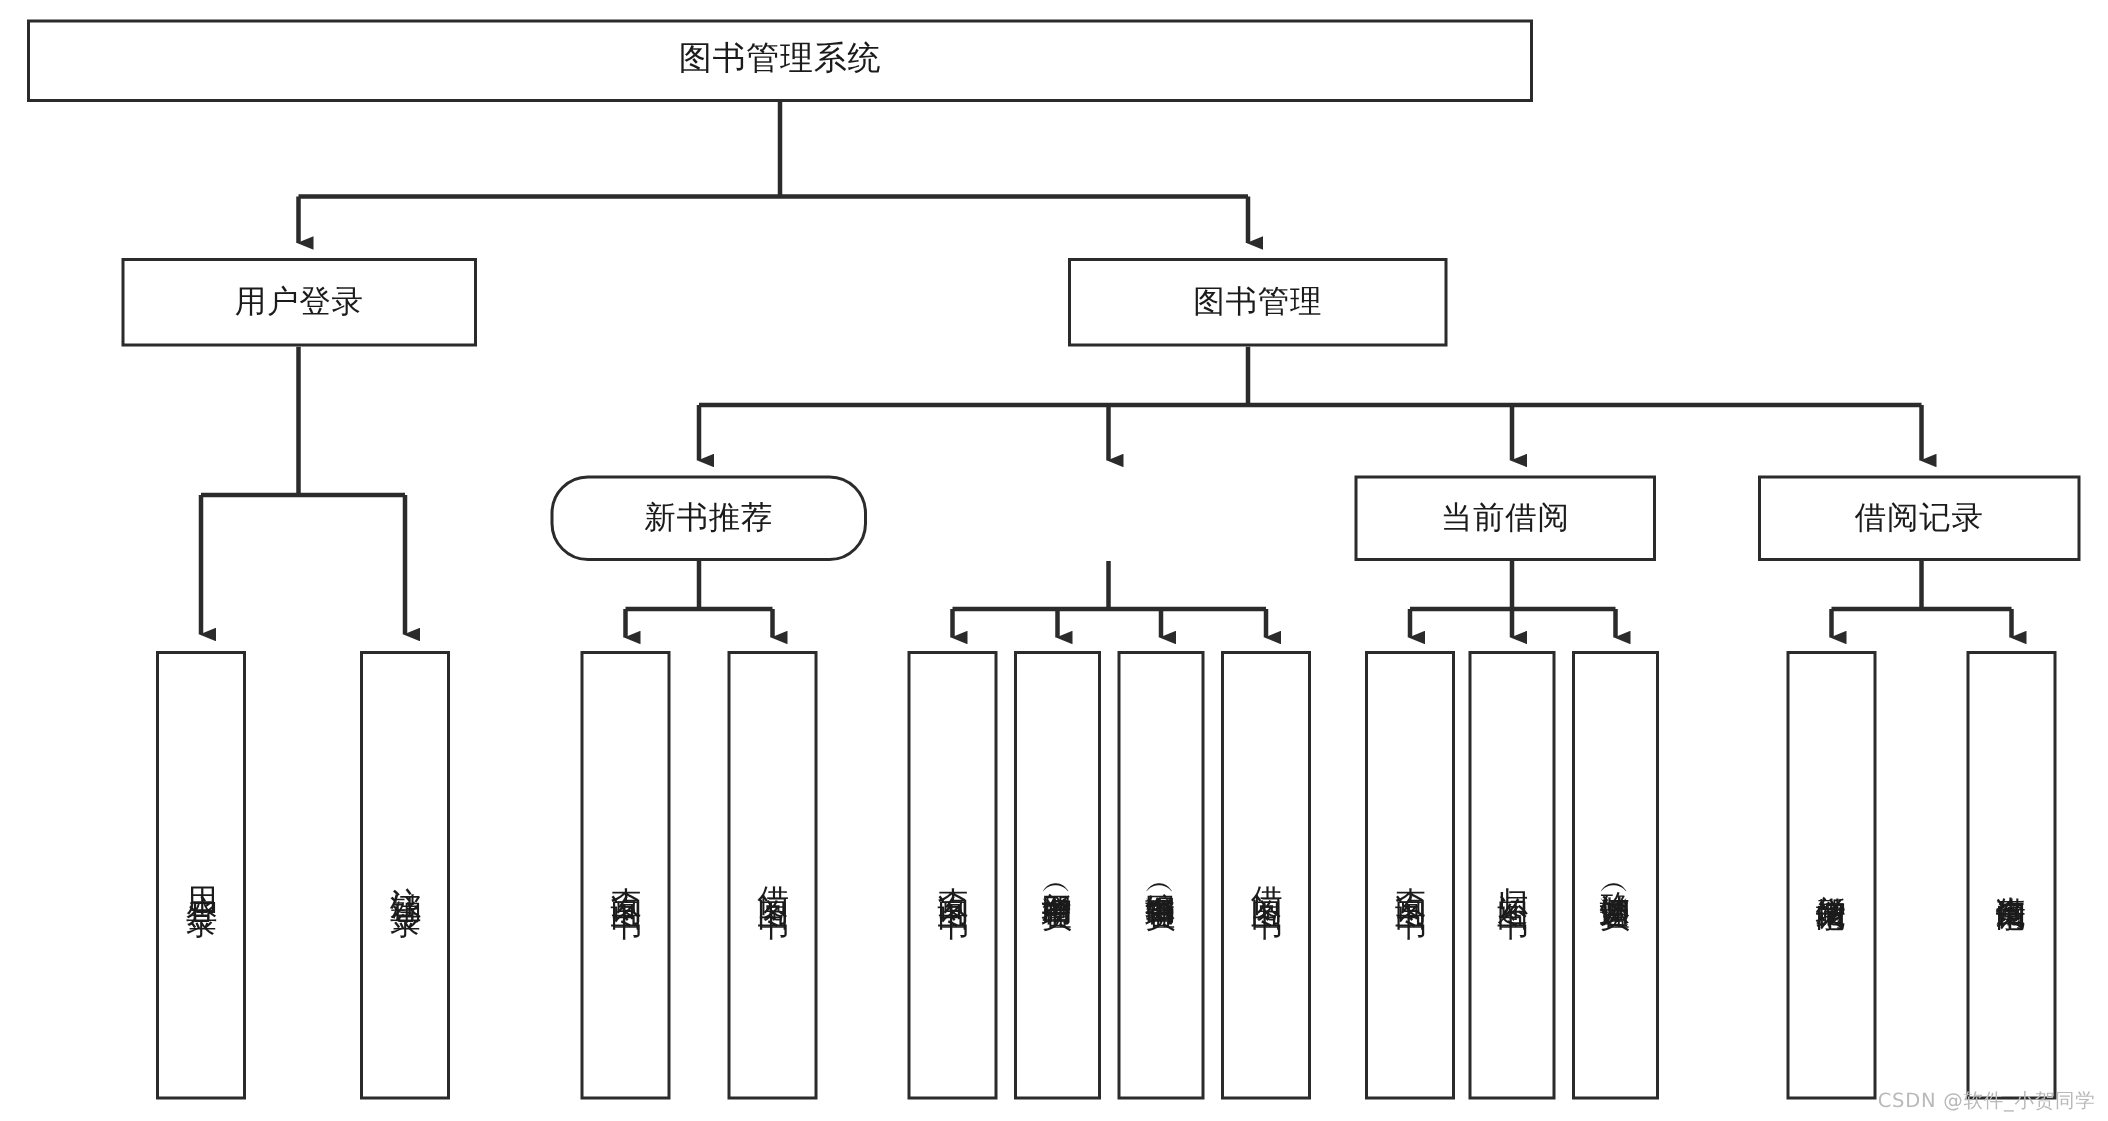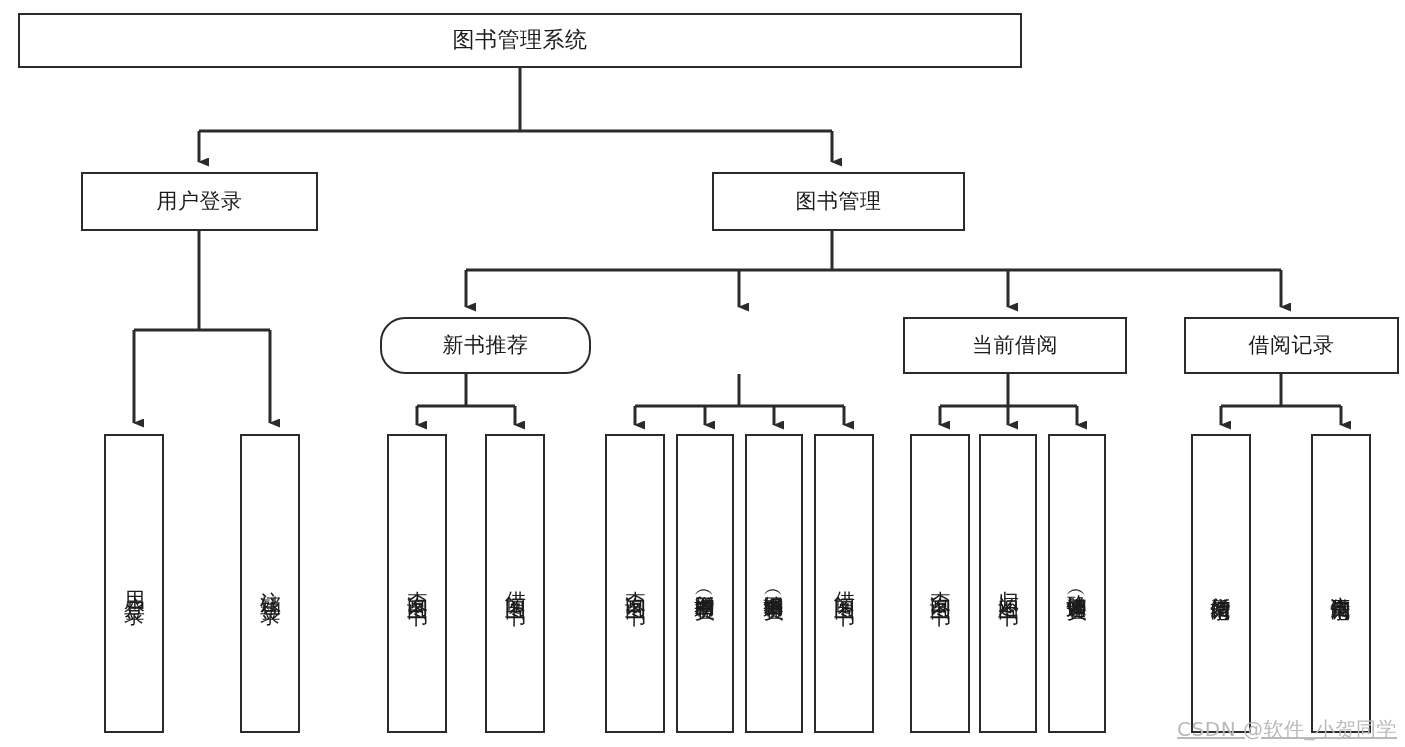--- a/index.html
+++ b/index.html
@@ -59,26 +59,25 @@
     white-space: nowrap;
   }
   .node-label-v.tight {
     letter-spacing: 1px;
     font-size: 20px;
   }
   .watermark {
     position: absolute;
     right: 8px;
     bottom: 4px;
-    font-size: 20px;
+    font-size: 13px;
     color: #b9b9b9;
     letter-spacing: 0.5px;
     white-space: nowrap;
     pointer-events: none;
-    text-decoration: underline;
   }
 </style>
 </head>
 <body>
 
 <div id="diagram-root">
 
   <svg id="diagram-svg" viewBox="0 0 1405 747" xmlns="http://www.w3.org/2000/svg">
     <defs>
       <marker id="arrowhead" markerWidth="9" markerHeight="11" refX="4.5" refY="10" orient="auto" markerUnits="userSpaceOnUse">
@@ -139,30 +138,30 @@
   </div>
 
   <div class="node-box" style="left:81px; top:172px; width:237px; height:59px;">
     <span class="node-label-h">用户登录</span>
   </div>
 
   <div class="node-box" style="left:712px; top:172px; width:253px; height:59px;">
     <span class="node-label-h">图书管理</span>
   </div>
 
-  <div class="node-box" style="left:380px; top:317px; width:211px; height:57px;border-radius:25px;">
+  <div class="node-box" style="left:367px; top:317px; width:211px; height:57px;border-radius:25px;">
     <span class="node-label-h">新书推荐</span>
   </div>
 
 
-  <div class="node-box" style="left:903px; top:317px; width:224px; height:57px;">
+  <div class="node-box" style="left:903px; top:317px; width:201px; height:57px;">
     <span class="node-label-h">当前借阅</span>
   </div>
 
-  <div class="node-box" style="left:1172px; top:317px; width:215px; height:57px;margin-left:12px;">
+  <div class="node-box" style="left:1172px; top:317px; width:215px; height:57px;">
     <span class="node-label-h">借阅记录</span>
   </div>
 
   <div class="node-box vertical" style="left:104px; top:434px; width:60px; height:299px;">
     <span class="node-label-v">用户登录</span>
   </div>
 
   <div class="node-box vertical" style="left:240px; top:434px; width:60px; height:299px;">
     <span class="node-label-v">注销登录</span>
   </div>

